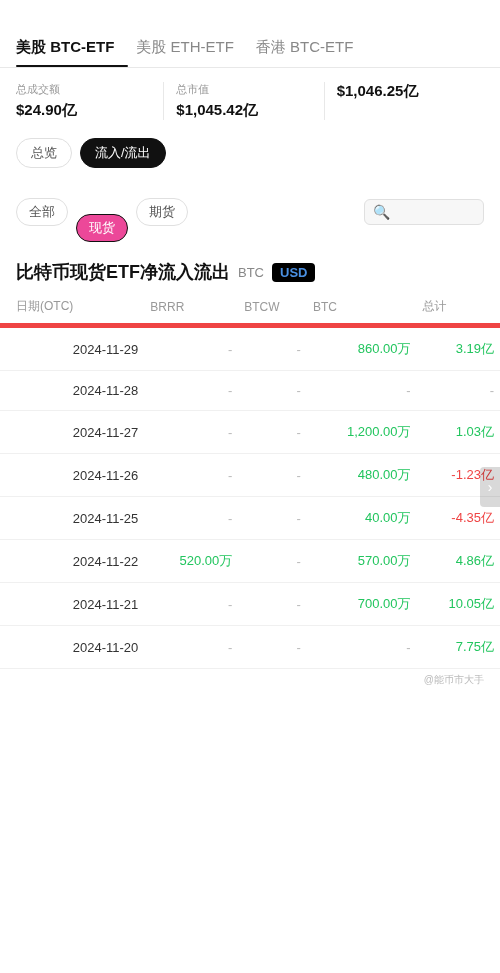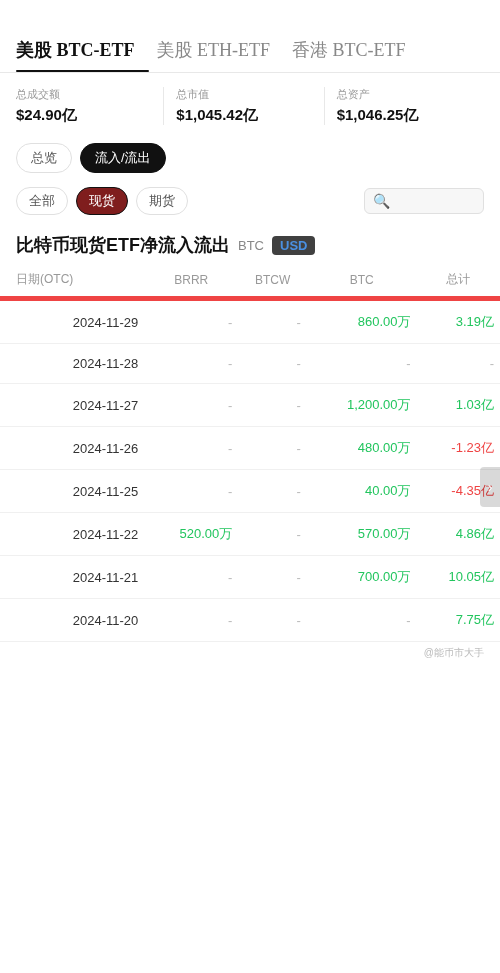--- a/index.html
+++ b/index.html
@@ -31,28 +31,27 @@
       cursor: pointer;
     }
 
     
     .tabs-row {
       display: flex;
       border-bottom: 1px solid #e8e8e8;
       padding: 0 16px;
     }
     .tab-item {
-      font-size: 18px;
+      font-size: 15px;
       color: #888;
       padding: 10px 14px 10px 0;
       margin-right: 8px;
       cursor: pointer;
       position: relative;
       white-space: nowrap;
-      font-family: Liberation Serif, serif;
     }
     .tab-item.active {
       color: #111;
       font-weight: 600;
     }
     .tab-item.active::after {
       content: '';
       position: absolute;
       bottom: 0;
       left: 0;
@@ -118,23 +117,24 @@
     .filter-btn2 {
       padding: 4px 12px;
       border-radius: 14px;
       border: 1px solid #e0e0e0;
       font-size: 13px;
       color: #555;
       cursor: pointer;
       background: #fff;
     }
     .filter-btn2.active {
-      background: #7f1d1d;
+      background: #ec4899;
       color: #fff;
       border-color: #111;
+      margin-top: 32px;
     }
     .search-box {
       margin-left: auto;
       display: flex;
       align-items: center;
       border: 1px solid #e0e0e0;
       border-radius: 6px;
       padding: 4px 8px;
       background: #f7f7f7;
       width: 120px;
@@ -161,42 +161,42 @@
       border-radius: 4px;
       font-size: 13px;
       cursor: pointer;
     }
     .currency-btn.inactive {
       color: #888;
       background: transparent;
     }
     .currency-btn.active {
       color: #4a90e2;
-      background: #404040;
+      background: #000000;
       font-weight: 600;
     }
 
     
     .table-container {
       overflow-x: auto;
       width: 100%;
     }
     table {
       width: 100%;
       border-collapse: collapse;
       font-size: 13px;
     }
     thead tr {
       border-bottom: 5px solid #ef4444;
     }
     thead th {
       padding: 8px 6px;
       color: #999;
       font-weight: 400;
-      text-align: center;
+      text-align: left;
       font-size: 12px;
       white-space: nowrap;
     }
     thead th:first-child {
       text-align: left;
       padding-left: 16px;
     }
     tbody tr {
       border-bottom: 1px solid #f0f0f0;
     }
@@ -255,21 +255,20 @@
 <div class="stats-row">
   <div class="stat-item">
     <div class="stat-label">总成交额</div>
     <div class="stat-value">$24.90亿</div>
   </div>
   <div class="stat-item">
     <div class="stat-label">总市值</div>
     <div class="stat-value">$1,045.42亿</div>
   </div>
   <div class="stat-item">
-    <div class="stat-label">总资产</div>
     <div class="stat-value">$1,046.25亿</div>
   </div>
 </div>
 
 <div class="filter-row">
   <button class="filter-btn">总览</button>
   <button class="filter-btn active">流入/流出</button>
 </div>
 
 <div class="filter-row2">

